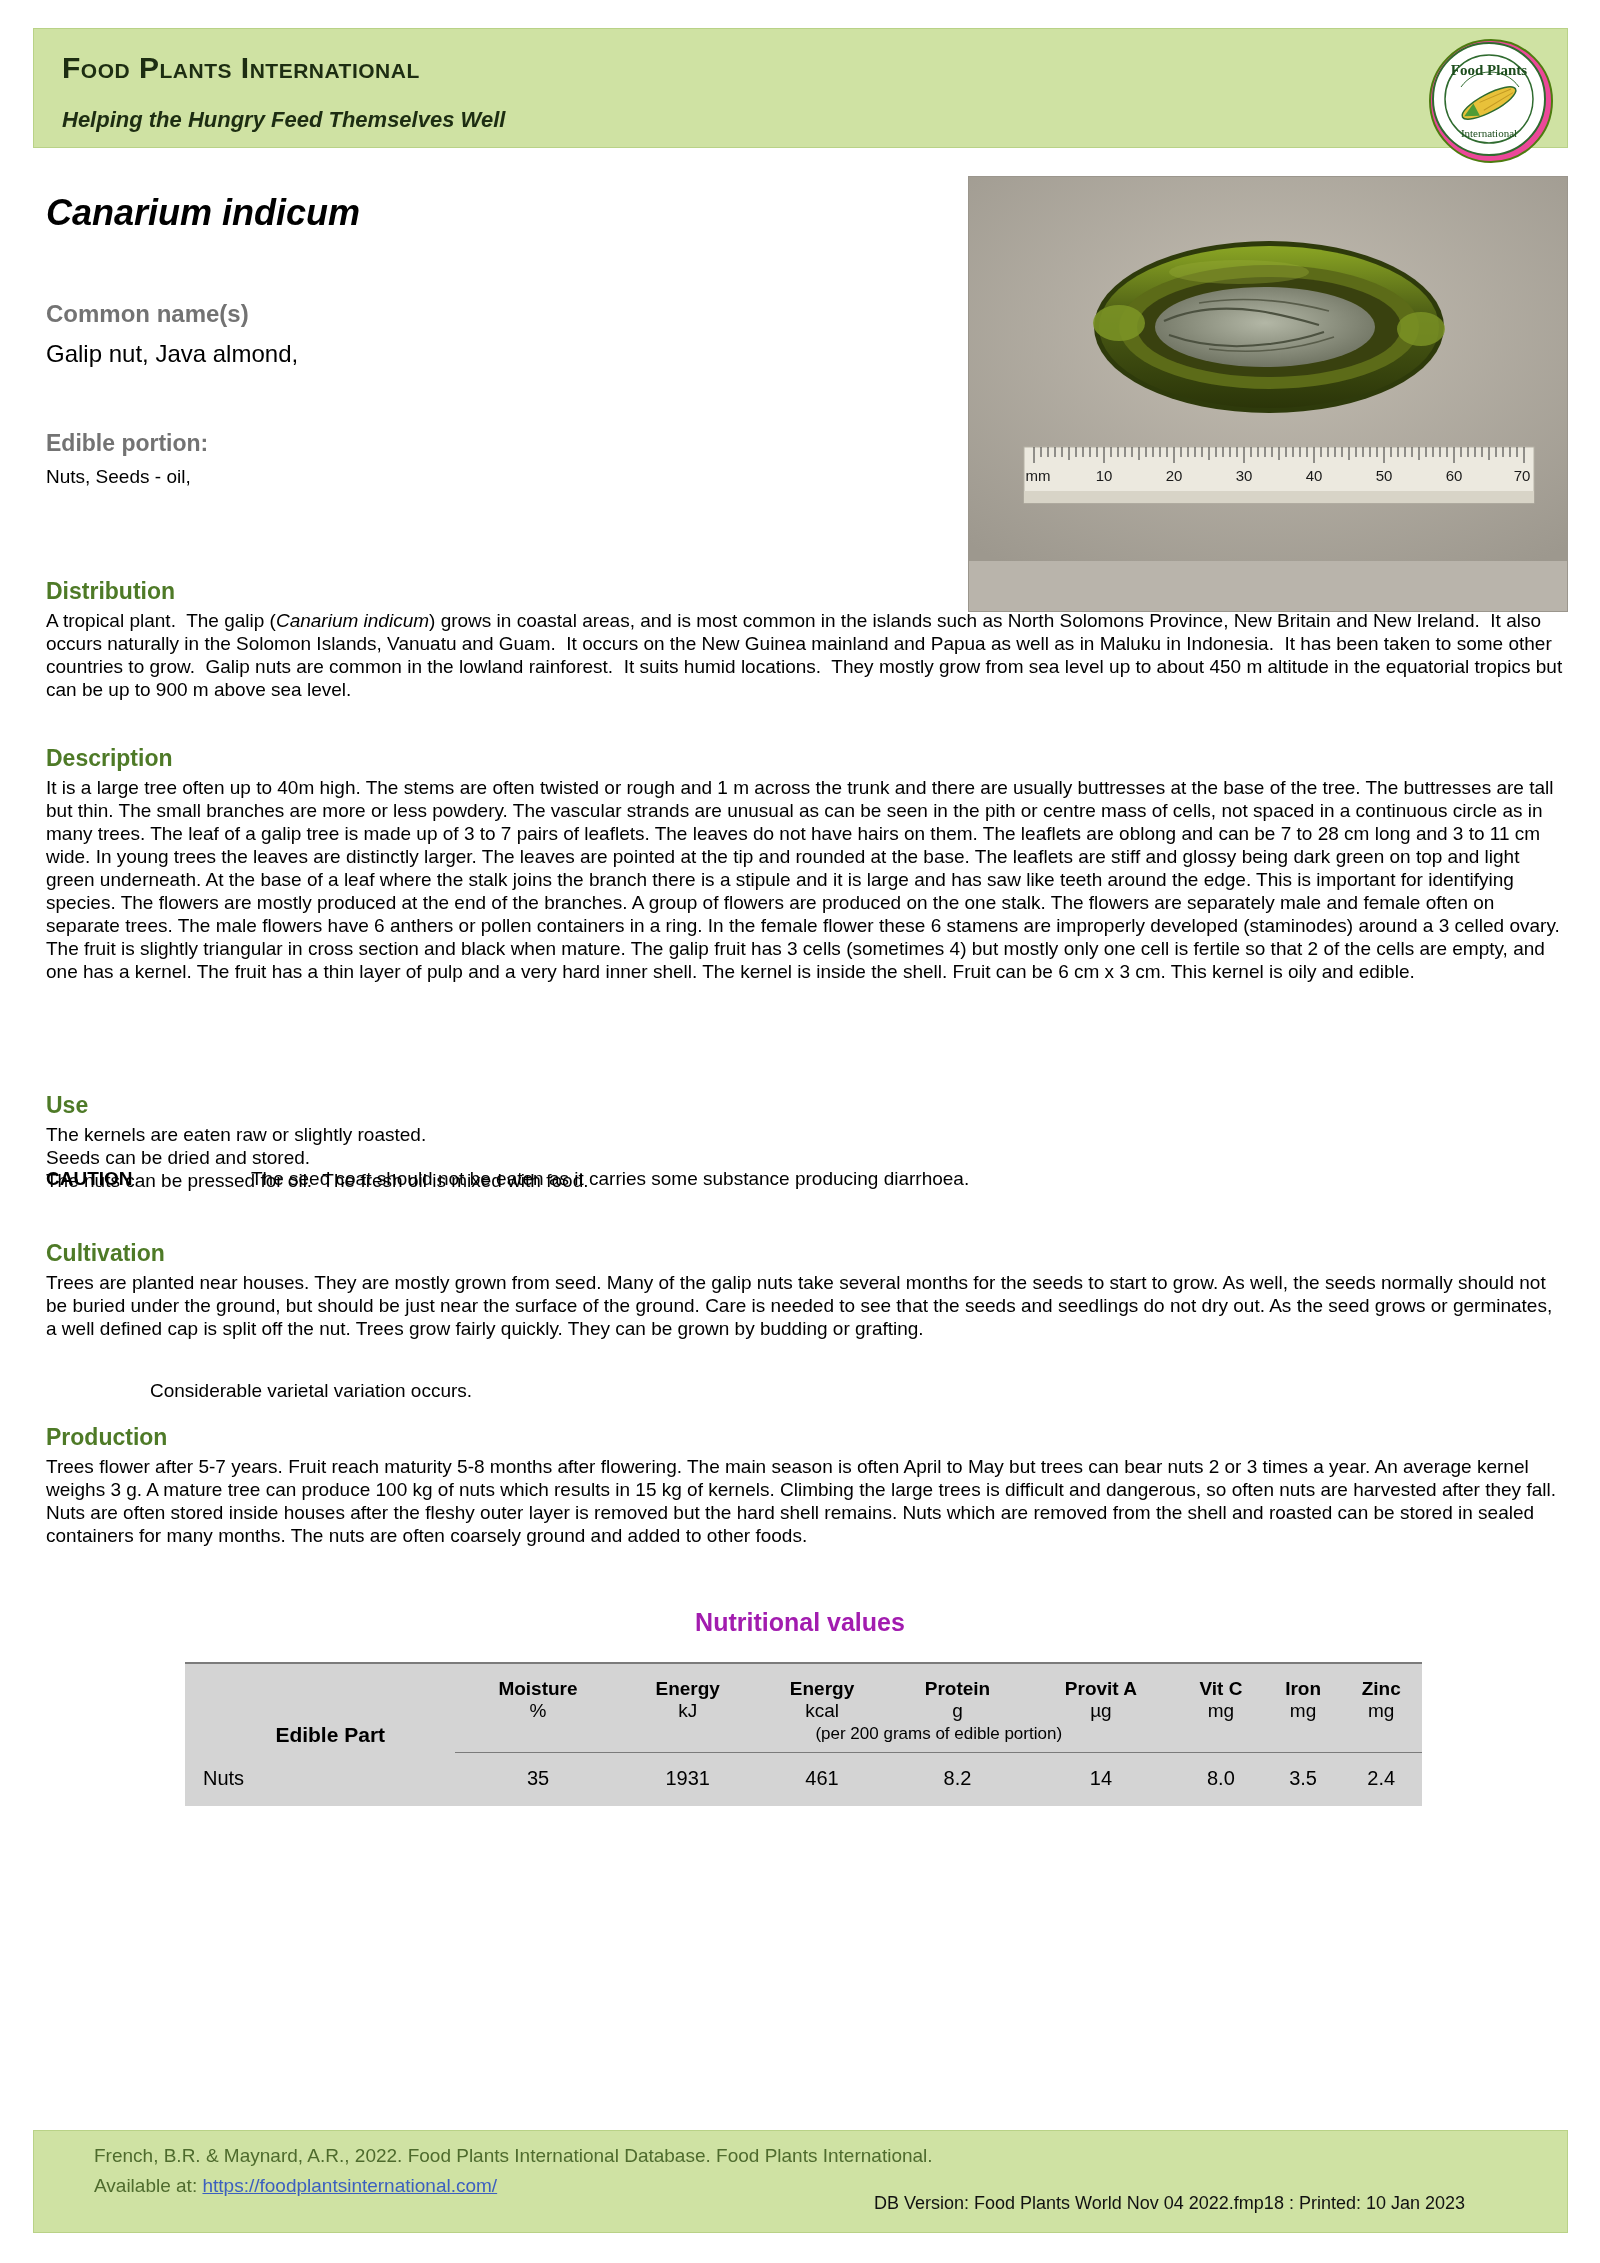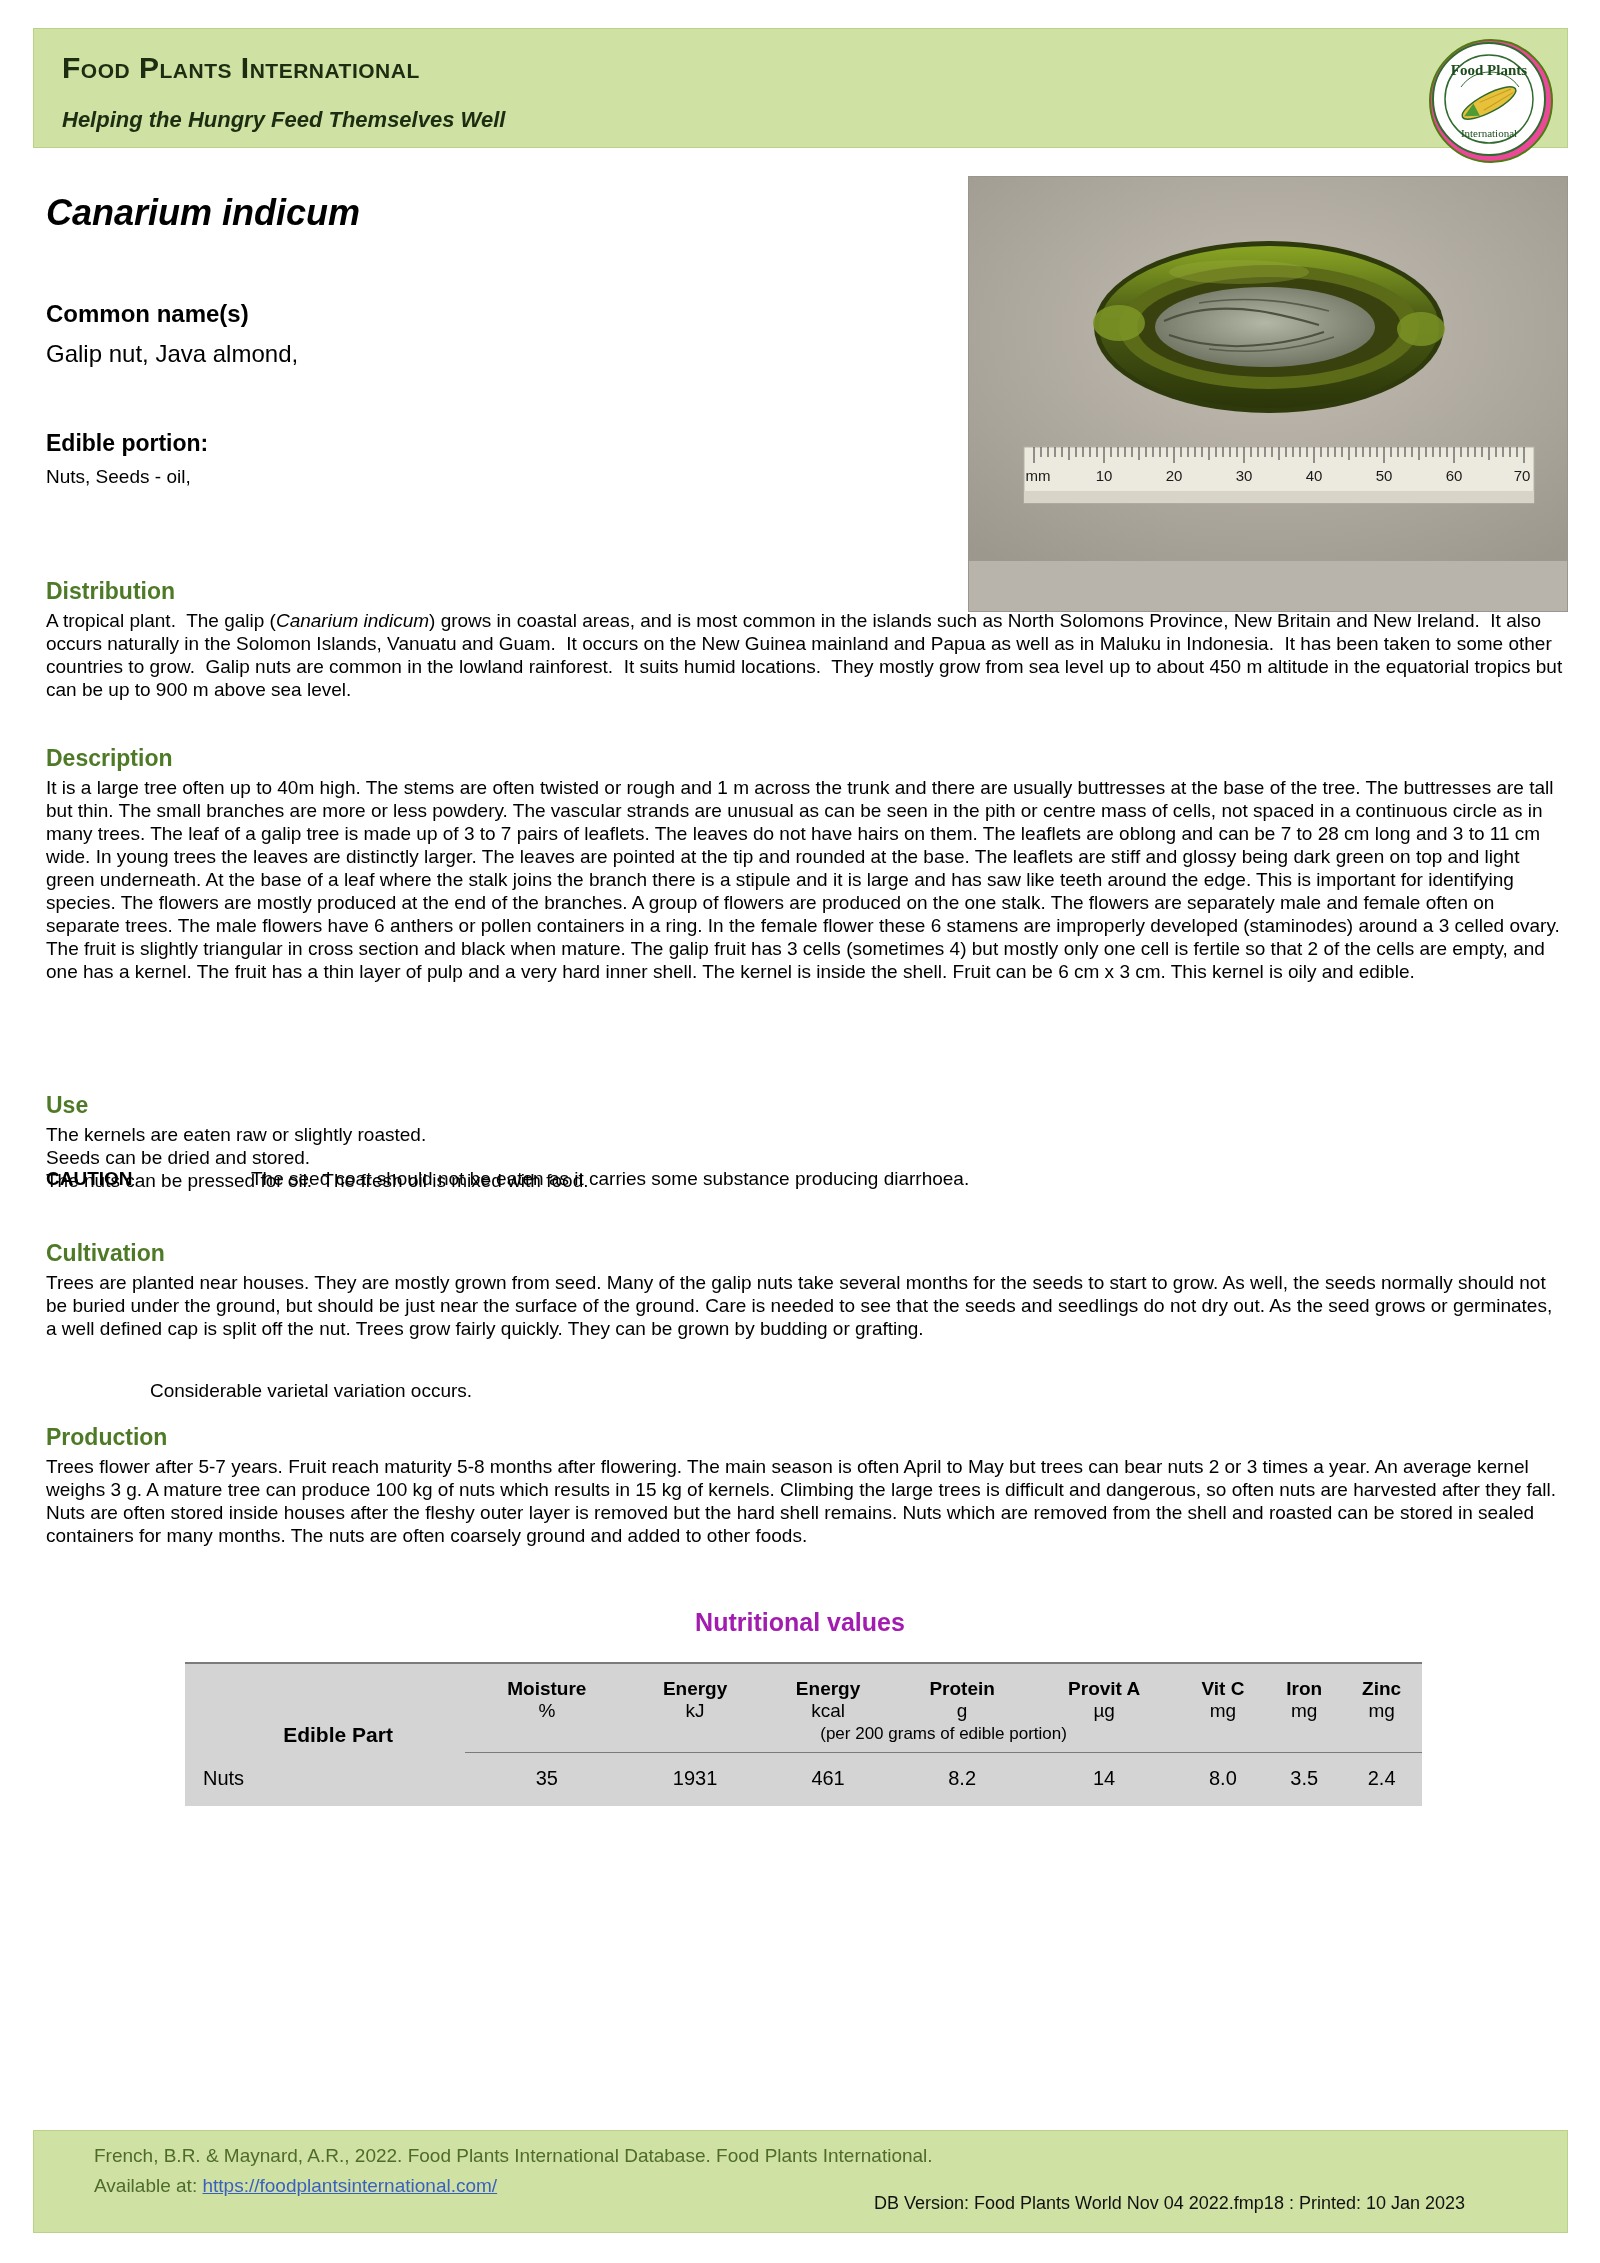--- a/index.html
+++ b/index.html
@@ -69,21 +69,21 @@
   .sci-name {
     position: absolute;
     left: 46px;
     top: 192px;
     font-size: 36px;
     font-weight: bold;
     font-style: italic;
     color: #000000;
   }
   .sec-green {
-    color: #000000;
+    color: #737373;
     font-weight: bold;
   }
   .common-head {
     position: absolute;
     left: 46px;
     top: 300px;
     font-size: 24px;
   }
   .common-val {
     position: absolute;
@@ -184,21 +184,21 @@
     padding-top: 14px;
   }
   .nutri thead tr.urow th {
     vertical-align: top;
     text-align: center;
     font-weight: normal;
     padding-bottom: 2px;
   }
   .nutri .edible-part-cell {
     text-align: left;
-    padding-left: 26px;
+    padding-left: 20px;
     font-weight: bold;
     font-size: 21px;
     vertical-align: bottom;
     padding-bottom: 6px;
   }
   .nutri .per100 {
     text-align: center;
     font-size: 17px;
     font-weight: normal;
     padding-bottom: 8px;

